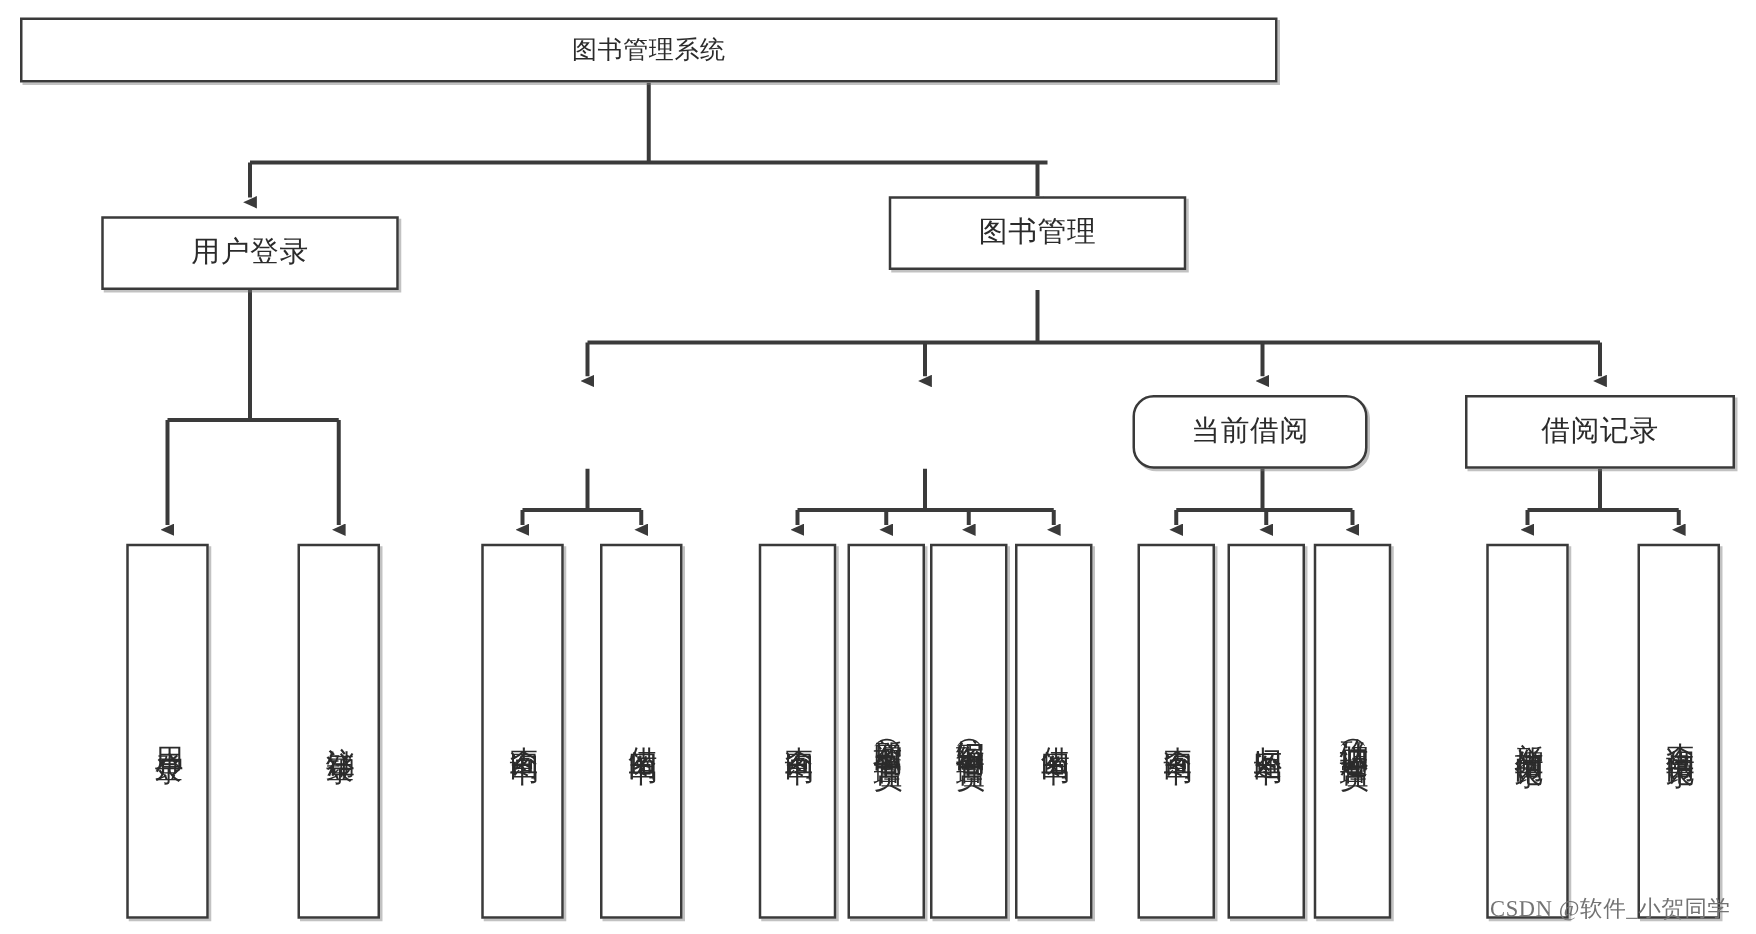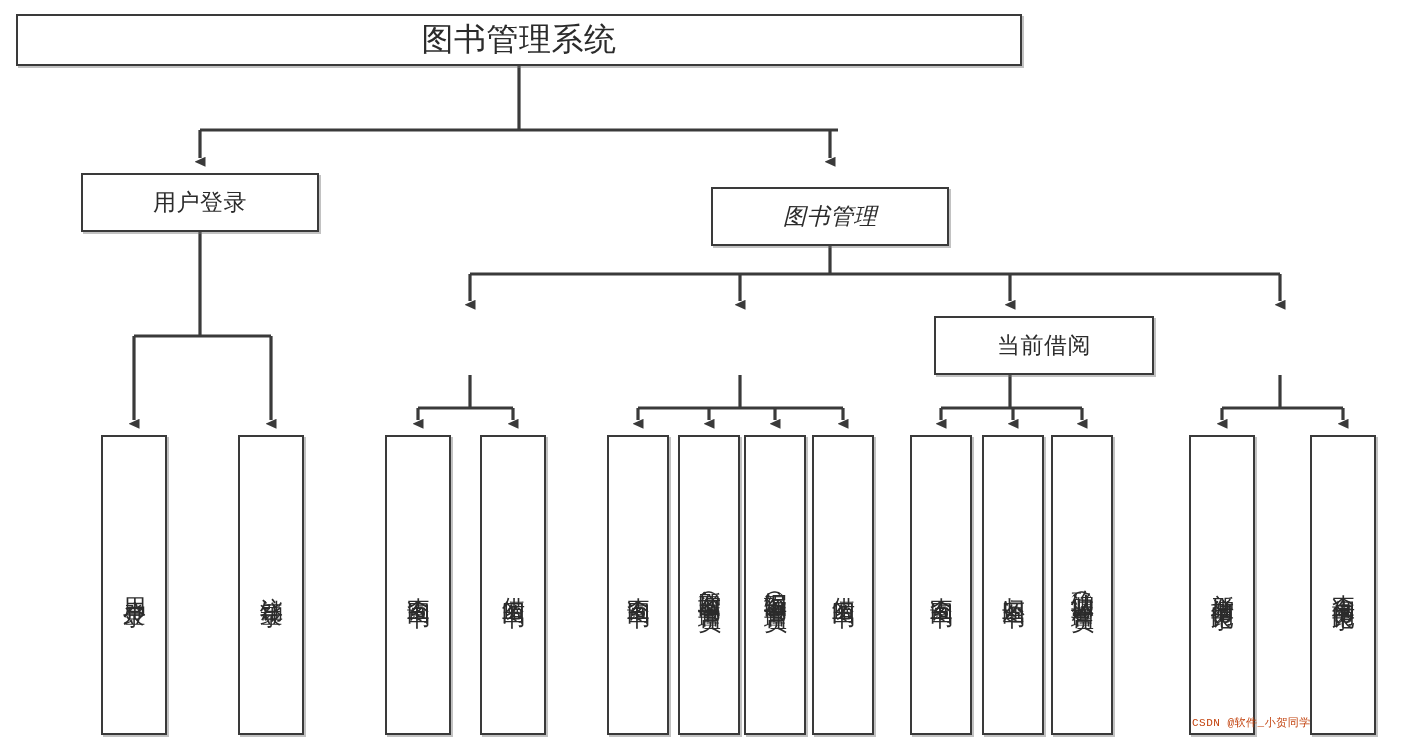--- a/index.html
+++ b/index.html
@@ -42,43 +42,43 @@
   .node .lbl {
     display: block;
     line-height: 1.05;
     letter-spacing: 0.5px;
   }
   
   .h-node .lbl {
     font-size: 23px;
   }
   .h-node.root .lbl {
-    font-size: 32px;
+    font-size: 20px;
     font-family: Liberation Serif, serif;
   }
   
   .v-node {
     align-items: center;
     justify-content: center;
   }
   .v-node .lbl {
     writing-mode: vertical-rl;
     text-orientation: upright;
     font-size: 23px;
     line-height: 1.12;
     letter-spacing: 3px;
     white-space: nowrap;
   }
   .watermark {
     position: absolute;
-    color: #c2410c;
-    font-size: 11px;
+    color: #737373;
+    font-size: 18px;
     letter-spacing: 0.5px;
     white-space: nowrap;
-    font-family: Liberation Mono, monospace;
+    font-family: Liberation Serif, serif;
   }
 </style>
 </head>
 <body>
 
 <div id="canvas">
 
   <svg id="wires" viewBox="0 0 1405 747" xmlns="http://www.w3.org/2000/svg">
     <defs>
       <marker id="arrow" markerWidth="10" markerHeight="11" refX="1.2" refY="5.5" orient="auto" markerUnits="userSpaceOnUse">
@@ -129,26 +129,29 @@
     </g>
   </svg>
 
   <div class="node h-node root shadowed" style="left:16px; top:14px; width:1006px; height:52px;">
     <span class="lbl">图书管理系统</span>
   </div>
 
   <div class="node h-node shadowed" style="left:81px; top:173px; width:238px; height:59px;">
     <span class="lbl">用户登录</span>
   </div>
-  <div class="node h-node shadowed" style="left:711px; top:187px; width:238px; height:59px;font-style:italic;">
+  <div class="node h-node shadowed" style="left:711px; top:157px; width:238px; height:59px;">
     <span class="lbl">图书管理</span>
   </div>
 
-  <div class="node h-node shadowed" style="left:934px; top:316px; width:220px; height:59px;">
+  <div class="node h-node shadowed" style="left:906px; top:316px; width:188px; height:59px;border-radius:17px;">
     <span class="lbl">当前借阅</span>
+  </div>
+  <div class="node h-node shadowed" style="left:1172px; top:316px; width:216px; height:59px;">
+    <span class="lbl">借阅记录</span>
   </div>
 
   <div class="node v-node shadowed" style="left:101px; top:435px; width:66px; height:300px;">
     <span class="lbl">用户登录</span>
   </div>
   <div class="node v-node shadowed" style="left:238px; top:435px; width:66px; height:300px;">
     <span class="lbl">注销登录</span>
   </div>
 
   <div class="node v-node shadowed" style="left:385px; top:435px; width:66px; height:300px;">

